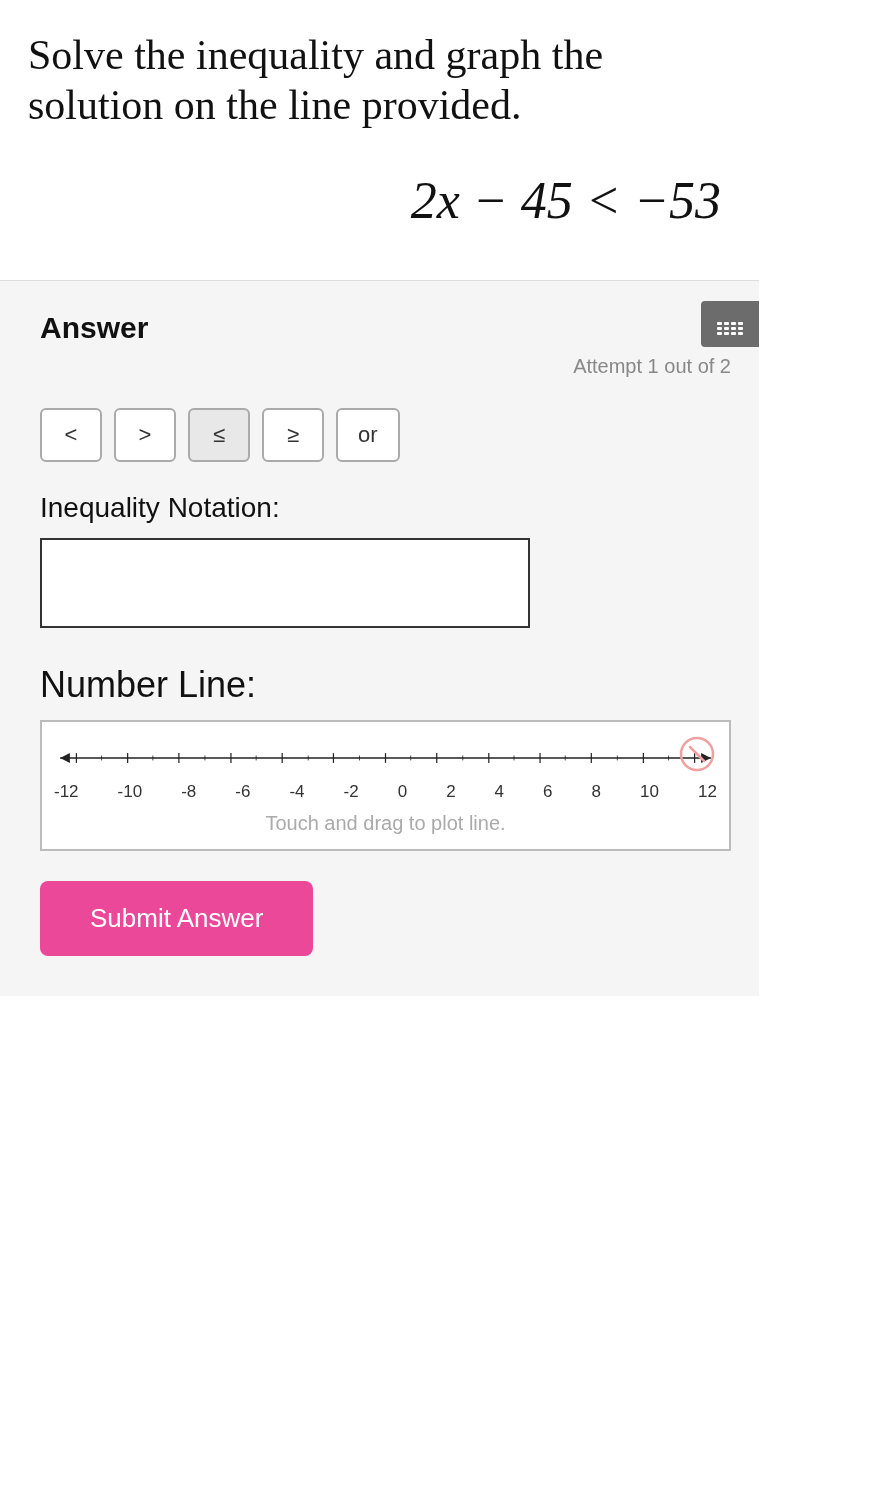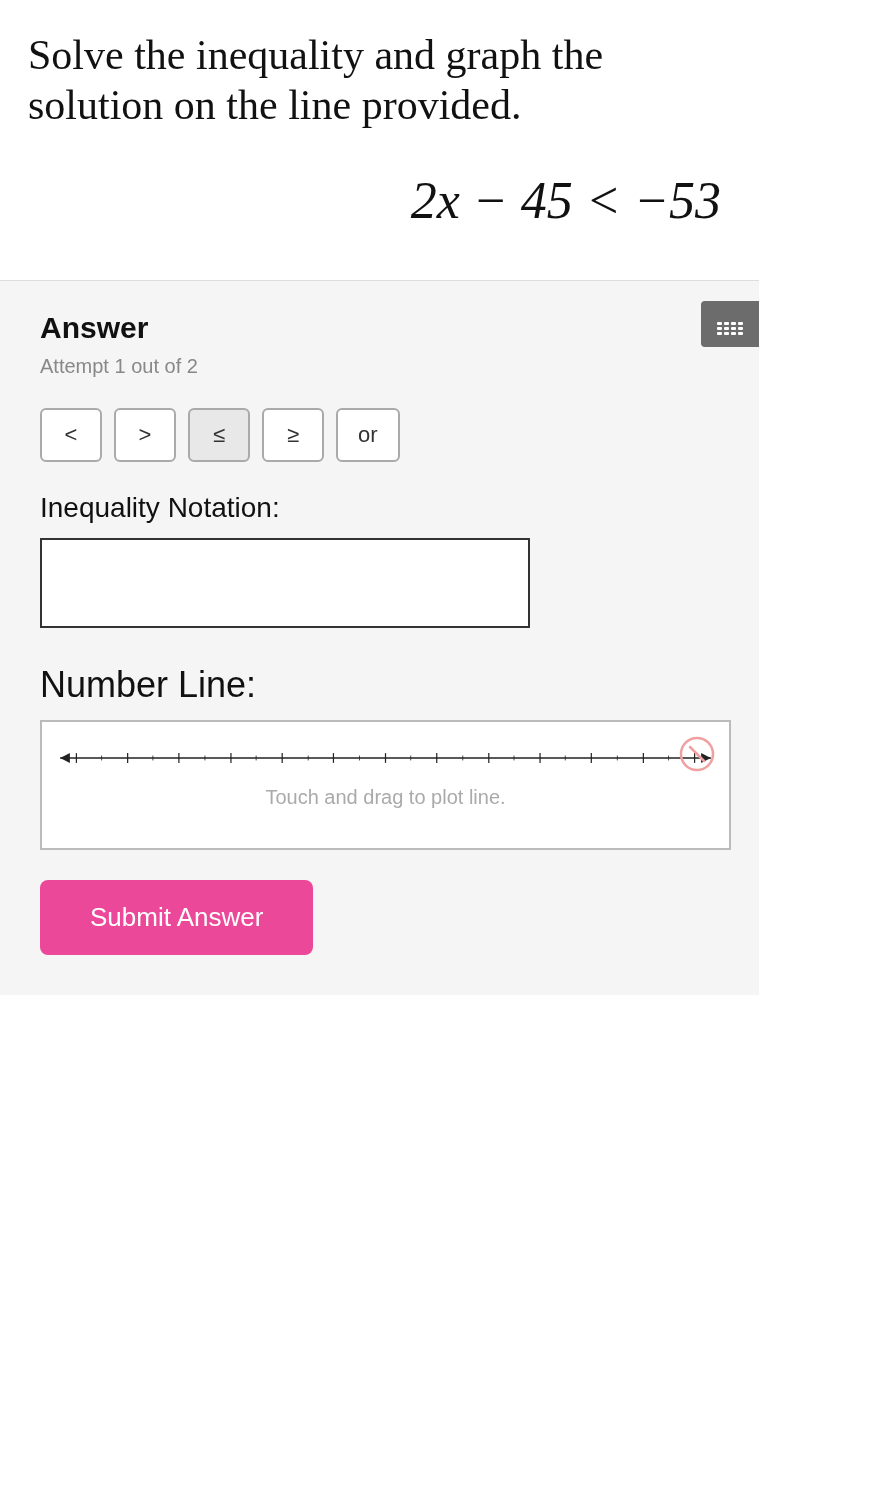--- a/index.html
+++ b/index.html
@@ -85,20 +85,21 @@
       font-family: Arial, sans-serif;
       color: #111;
       margin-bottom: 10px;
     }
 
     .attempt-text {
       font-size: 20px;
       font-family: Arial, sans-serif;
       color: #888;
       margin-bottom: 30px;
+      text-align: right;
     }
 
     .symbol-buttons {
       display: flex;
       gap: 12px;
       margin-bottom: 30px;
       flex-wrap: wrap;
     }
 
     .symbol-btn {
@@ -307,20 +308,35 @@
         <line x1="378" y1="12" x2="378" y2="18" stroke="#222" stroke-width="1"></line>
         <line x1="441" y1="12" x2="441" y2="18" stroke="#222" stroke-width="1"></line>
         <line x1="505" y1="12" x2="505" y2="18" stroke="#222" stroke-width="1"></line>
         <line x1="568" y1="12" x2="568" y2="18" stroke="#222" stroke-width="1"></line>
         <line x1="631" y1="12" x2="631" y2="18" stroke="#222" stroke-width="1"></line>
         <line x1="695" y1="12" x2="695" y2="18" stroke="#222" stroke-width="1"></line>
         <line x1="758" y1="12" x2="758" y2="18" stroke="#222" stroke-width="1"></line>
       </svg>
 
       
+      <div class="number-labels">
+        <span>-12</span>
+        <span>-10</span>
+        <span>-8</span>
+        <span>-6</span>
+        <span>-4</span>
+        <span>-2</span>
+        <span>0</span>
+        <span>2</span>
+        <span>4</span>
+        <span>6</span>
+        <span>8</span>
+        <span>10</span>
+        <span>12</span>
+      </div>
 
       <div class="drag-hint">Touch and drag to plot line.</div>
     </div>
 
     
     <button class="submit-btn">Submit Answer</button>
 
   </div>
 </div>
 

